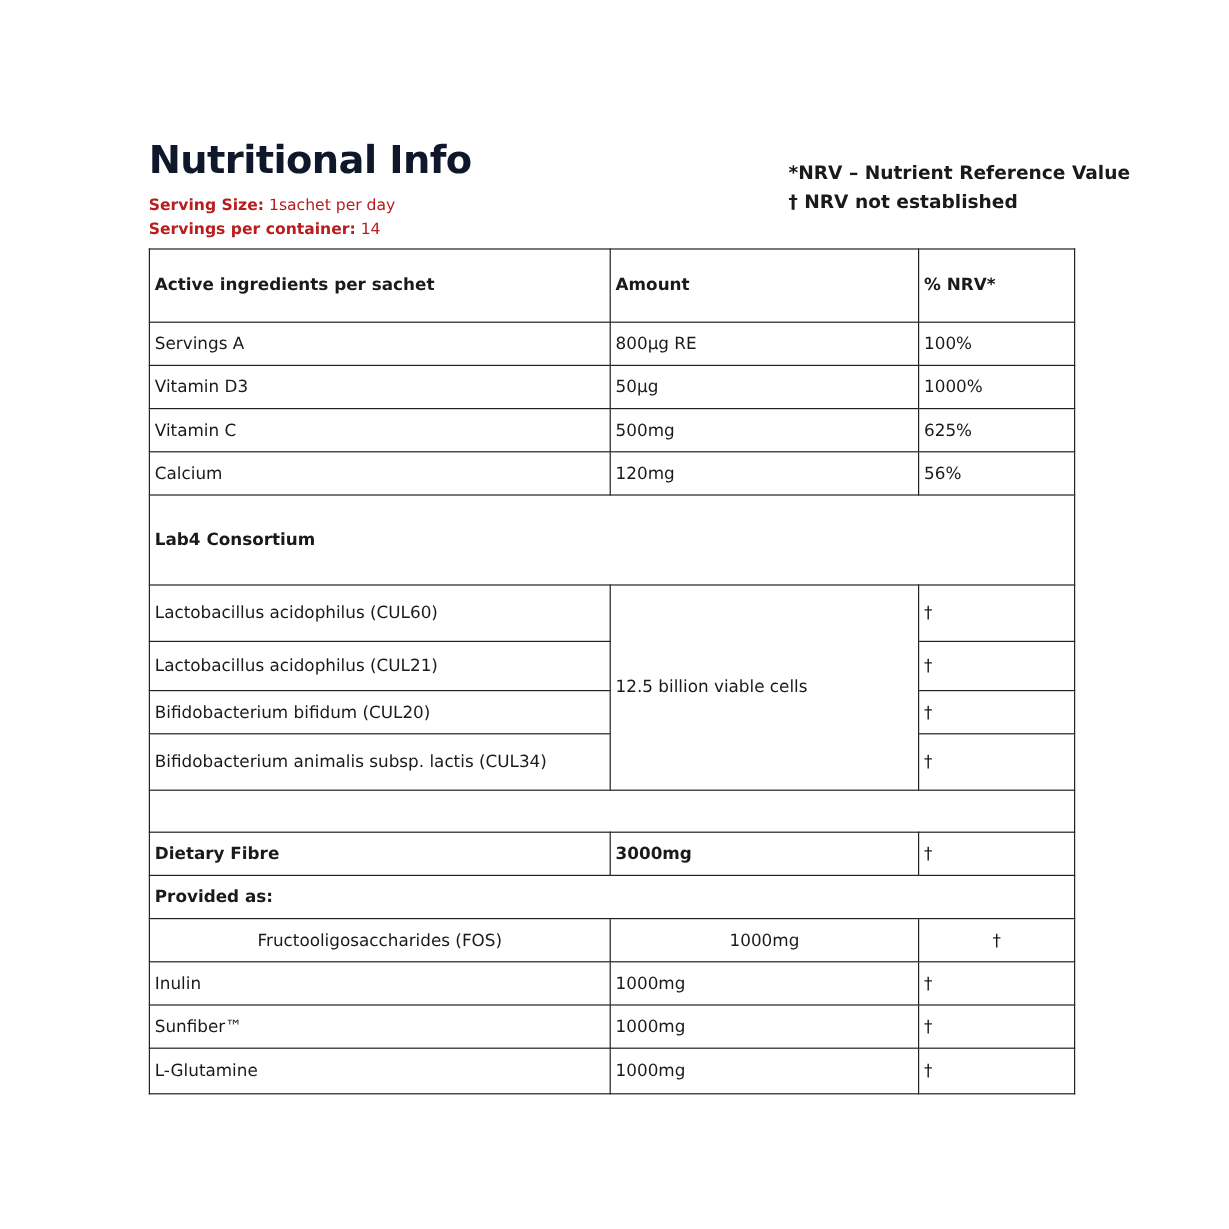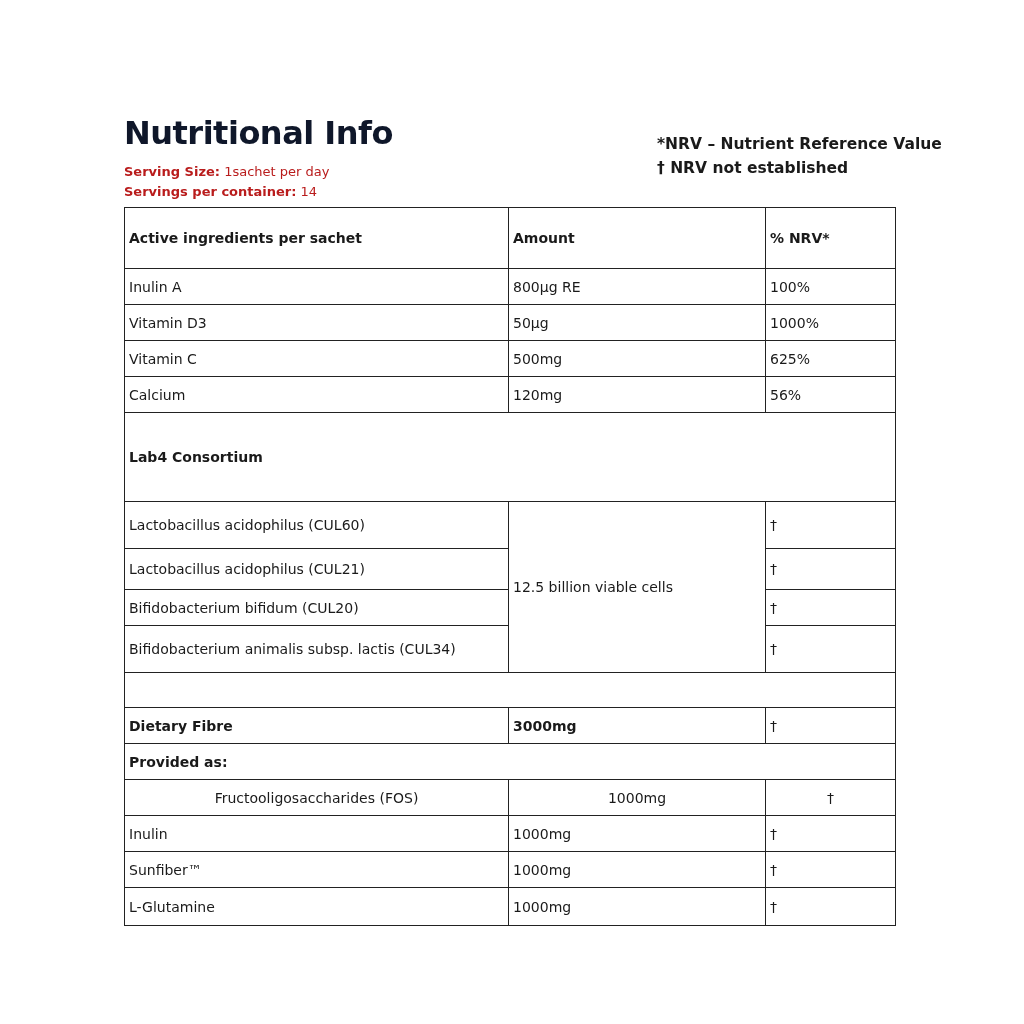--- a/index.html
+++ b/index.html
@@ -40,41 +40,41 @@
     </colgroup>
 
   <tbody>
       <tr style="height:61px;">
     <td class="bold">Active ingredients per sachet</td>
     <td class="bold">Amount</td>
     <td class="bold">% NRV*</td>
   </tr>
 
   <tr style="height:36px;">
-    <td>Inulin A</td>
+    <td>Servings A</td>
     <td>800µg RE</td>
     <td>100%</td>
   </tr>
   <tr style="height:36px;">
     <td>Vitamin D3</td>
     <td>50µg</td>
     <td>1000%</td>
   </tr>
   <tr style="height:36px;">
     <td>Vitamin C</td>
     <td>500mg</td>
     <td>625%</td>
   </tr>
   <tr style="height:36px;">
     <td>Calcium</td>
     <td>120mg</td>
     <td>56%</td>
   </tr>
 
-  <tr style="height:89px;border-radius:21px;">
+  <tr style="height:75px;border-radius:21px;">
     <td colspan="3" class="bold">Lab4 Consortium</td>
   </tr>
 
   <tr style="height:47px;">
     <td>Lactobacillus acidophilus (CUL60)</td>
     <td rowspan="4">12.5 billion viable cells</td>
     <td>†</td>
   </tr>
   <tr style="height:41px;">
     <td>Lactobacillus acidophilus (CUL21)</td>

